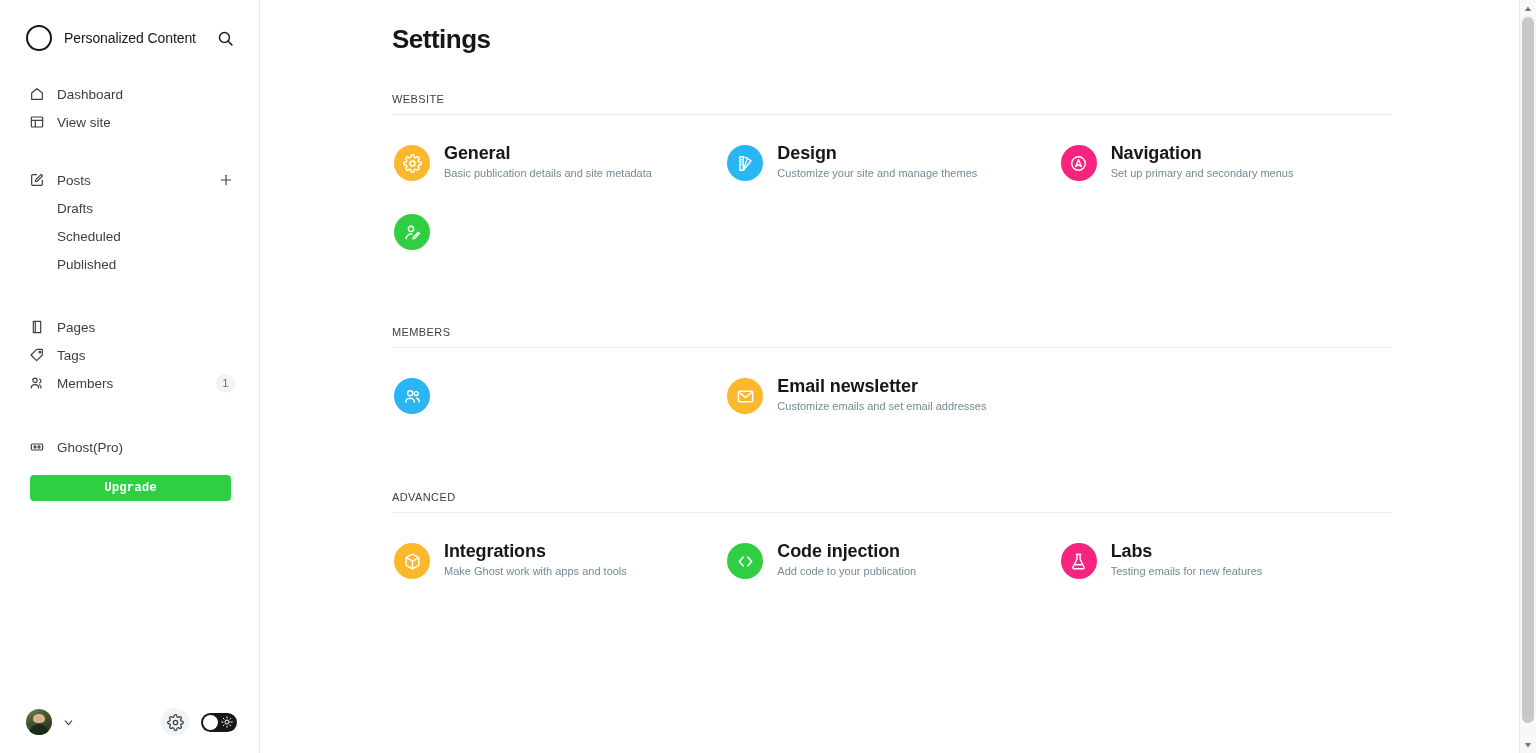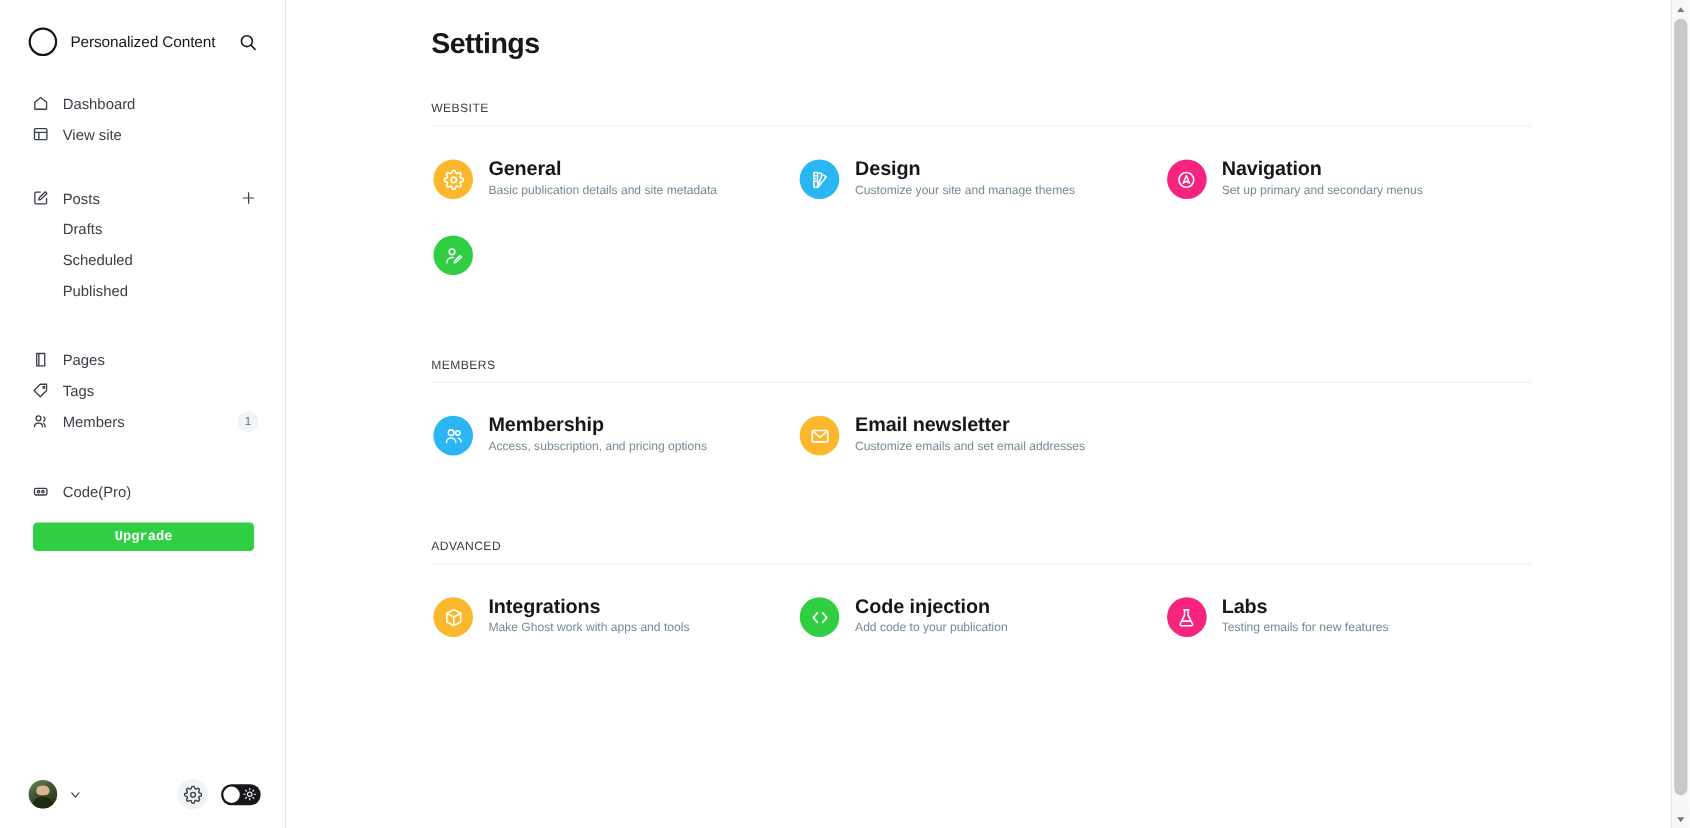--- a/index.html
+++ b/index.html
@@ -360,21 +360,21 @@
 
     <div class="nav-group g4">
       <div class="nav-item">
         <span class="ico">
           <svg width="16" height="16" viewBox="0 0 24 24" fill="none" stroke="#394047" stroke-width="1.8">
             <rect x="3.5" y="7.5" width="17" height="9" rx="2"></rect>
               <circle cx="9" cy="12" r="1.6"></circle>
               <circle cx="15" cy="12" r="1.6"></circle>
           </svg>
         </span>
-        <span class="lbl">Code(Pro)</span>
+        <span class="lbl">Ghost(Pro)</span>
       </div>
     </div>
 
     <button class="upgrade-btn">Upgrade</button>
 
     <div class="sidebar-footer">
       <div class="avatar"></div>
       <div class="avatar-caret">
         <svg width="13" height="13" viewBox="0 0 24 24" fill="none" stroke="#394047" stroke-width="2" stroke-linecap="round" stroke-linejoin="round">
           <polyline points="6,9 12,16 18,9"></polyline>
@@ -478,24 +478,20 @@
 
           <div class="card">
             <div class="card-ico" style="background:#29b6f2">
               <svg width="19" height="19" viewBox="0 0 24 24" fill="none" stroke="#ffffff" stroke-width="1.8" stroke-linecap="round">
                 <circle cx="9" cy="8" r="3.2"></circle>
                   <path d="M3.6 19.2c0-3 2.4-5.1 5.4-5.1s5.4 2.1 5.4 5.1"></path>
                 <circle cx="16.6" cy="8.3" r="2.5"></circle>
                   <path d="M17.2 14.3c1.8.3 3.2 2 3.2 4.3"></path>
               </svg>
             </div>
-            <div class="card-txt">
-              <div class="card-title">Membership</div>
-              <div class="card-desc">Access, subscription, and pricing options</div>
-            </div>
           </div>
 
           <div class="card">
             <div class="card-ico" style="background:#fcb82d">
               <svg width="19" height="19" viewBox="0 0 24 24" fill="none" stroke="#ffffff" stroke-width="1.9" stroke-linejoin="round">
                 <rect x="3" y="5.5" width="18" height="13" rx="1.6"></rect>
                   <polyline points="3.6,6.6 12,13.2 20.4,6.6"></polyline>
               </svg>
             </div>
             <div class="card-txt">

